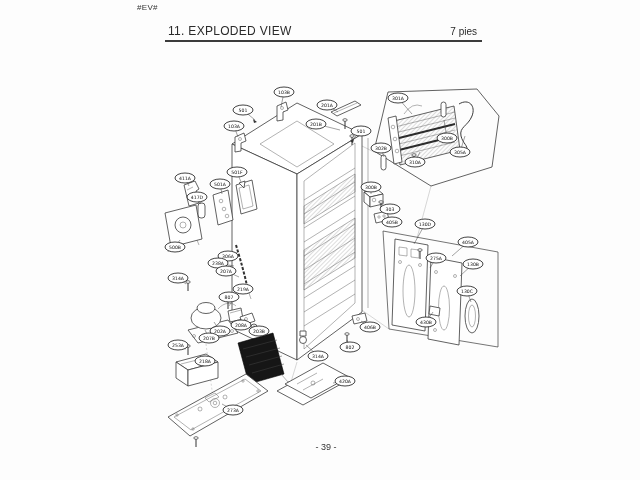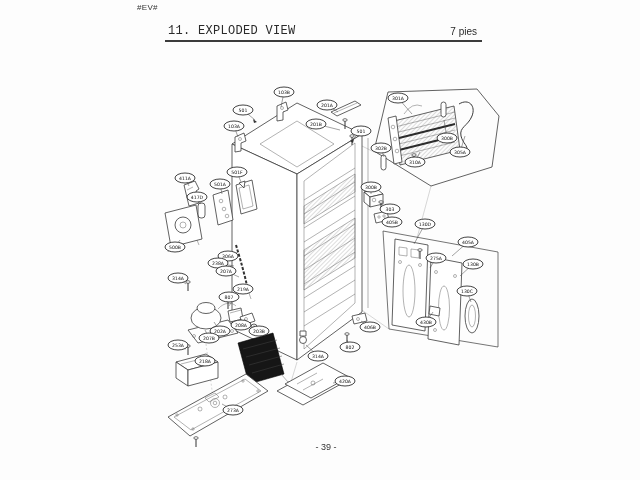--- a/index.html
+++ b/index.html
@@ -1,19 +1,19 @@
 <!DOCTYPE html>
 <html><head>
 <meta charset="utf-8">
 <style>
   html,body{margin:0;padding:0;background:#fff;}
   .page{position:relative;width:640px;height:480px;background:#fdfdfd;overflow:hidden;
         font-family:"Liberation Sans",sans-serif;color:#1d1d1d;}
   .meta-tag{position:absolute;left:137px;top:3px;font-size:8px;color:#333;letter-spacing:0.3px;}
-  .doc-title{position:absolute;left:168px;top:24px;font-size:12px;color:#2a2a2a;letter-spacing:0.3px;font-family:Liberation Mono, monospace;}
+  .doc-title{position:absolute;left:168px;top:24px;font-size:12px;color:#2a2a2a;letter-spacing:0.3px;}
   .pieces-label{position:absolute;top:26px;right:163px;font-size:10px;color:#2a2a2a;}
   .title-rule{position:absolute;left:165px;top:40px;width:317px;height:2px;background:#3c3c3c;}
   .page-number{position:absolute;left:6px;top:442px;width:640px;text-align:center;font-size:9px;color:#333;}
   svg{position:absolute;left:0;top:0;}
   .part{fill:#fff;stroke:#3a3a3a;stroke-width:0.8;stroke-linejoin:round;}
   .thin{fill:none;stroke:#555;stroke-width:0.45;}
   .dark{fill:#161616;stroke:#000;stroke-width:0.6;}
   .findark{stroke:#2c2c2c;stroke-width:2.2;}
   .faint{stroke:#9a9a9a;stroke-width:0.4;fill:none;}
   .leader{stroke:#444;stroke-width:0.5;fill:none;}

